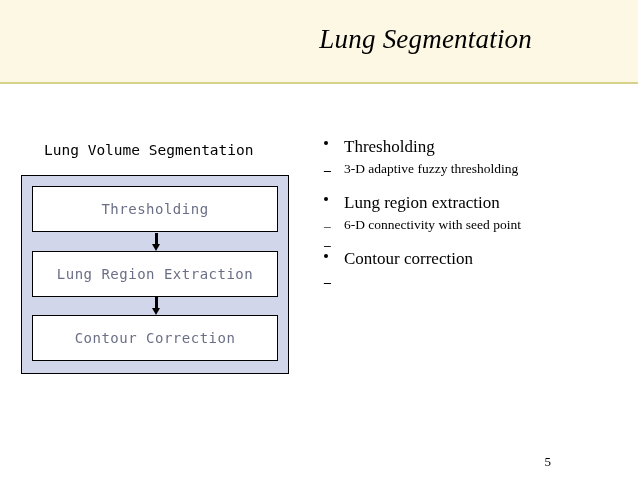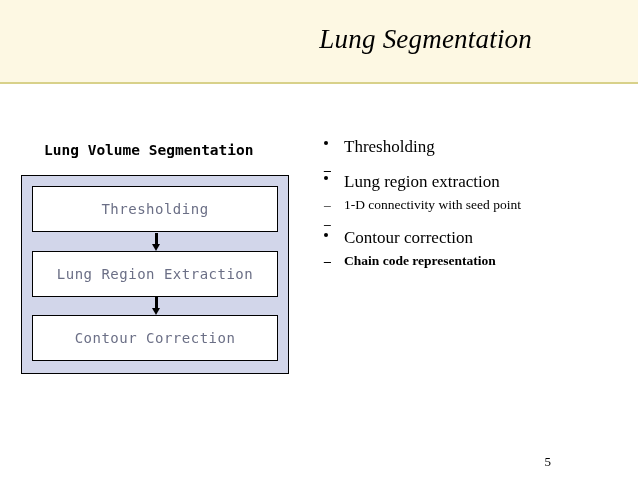--- a/index.html
+++ b/index.html
@@ -40,21 +40,21 @@
     letter-spacing: 0.2px;
     white-space: nowrap;
   }
 
   
   .diagram-title {
     position: absolute;
     left: 44px;
     top: 142px;
     font-family: "DejaVu Sans Mono", monospace;
-    font-weight: bold;
+    font-weight: normal;
     font-size: 14.5px;
     color: #000000;
     letter-spacing: 0px;
     white-space: nowrap;
   }
   .outer-box {
     position: absolute;
     left: 21px;
     top: 175px;
     width: 268px;
@@ -193,50 +193,50 @@
     </div>
     <div class="sub-list">
       <div class="sub">
         <span class="dash">–</span>
       </div>
       <div class="sub bold">
         <span class="dash">–</span>
       </div>
       <div class="sub">
         <span class="dash">–</span>
+        <span>3-D adaptive fuzzy thresholding</span>
       </div>
     </div>
 
     <div class="lvl1">
       <span class="dot"></span>
       <span>Lung region extraction</span>
     </div>
     <div class="sub-list">
       <div class="sub">
         <span class="dash">–</span>
-        <span>1-D connectivity with seed point</span>
+        <span>6-D connectivity with seed point</span>
       </div>
       <div class="sub bold">
         <span class="dash">–</span>
       </div>
     </div>
 
     <div class="lvl1">
       <span class="dot"></span>
       <span>Contour correction</span>
     </div>
     <div class="sub-list">
       <div class="sub">
         <span class="dash">–</span>
       </div>
       <div class="sub">
         <span class="dash">–</span>
       </div>
       <div class="sub bold">
         <span class="dash">–</span>
-        <span>Chain code representation</span>
       </div>
     </div>
 
   </div>
 
   <div class="page-number">5</div>
 </div>
 
 </body></html>

